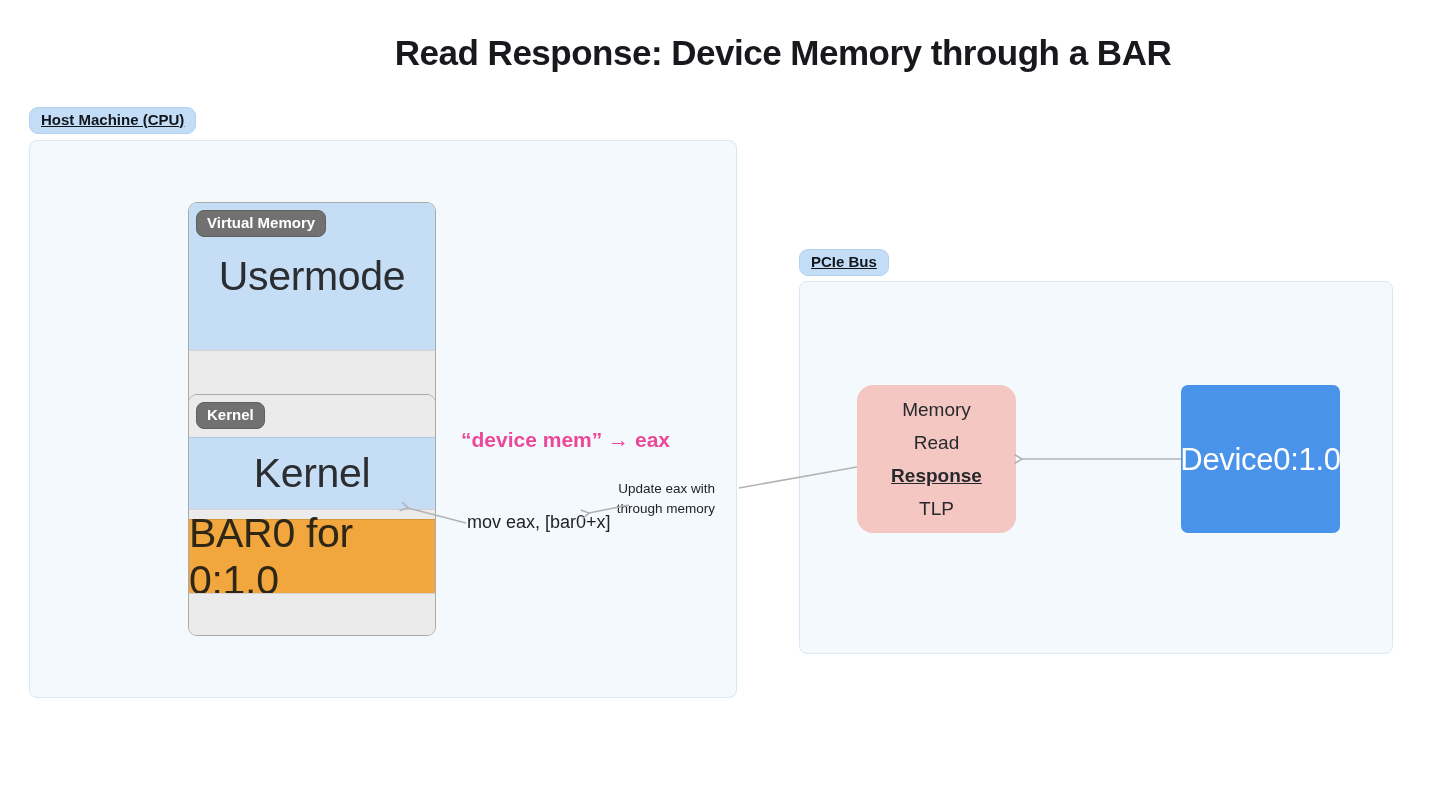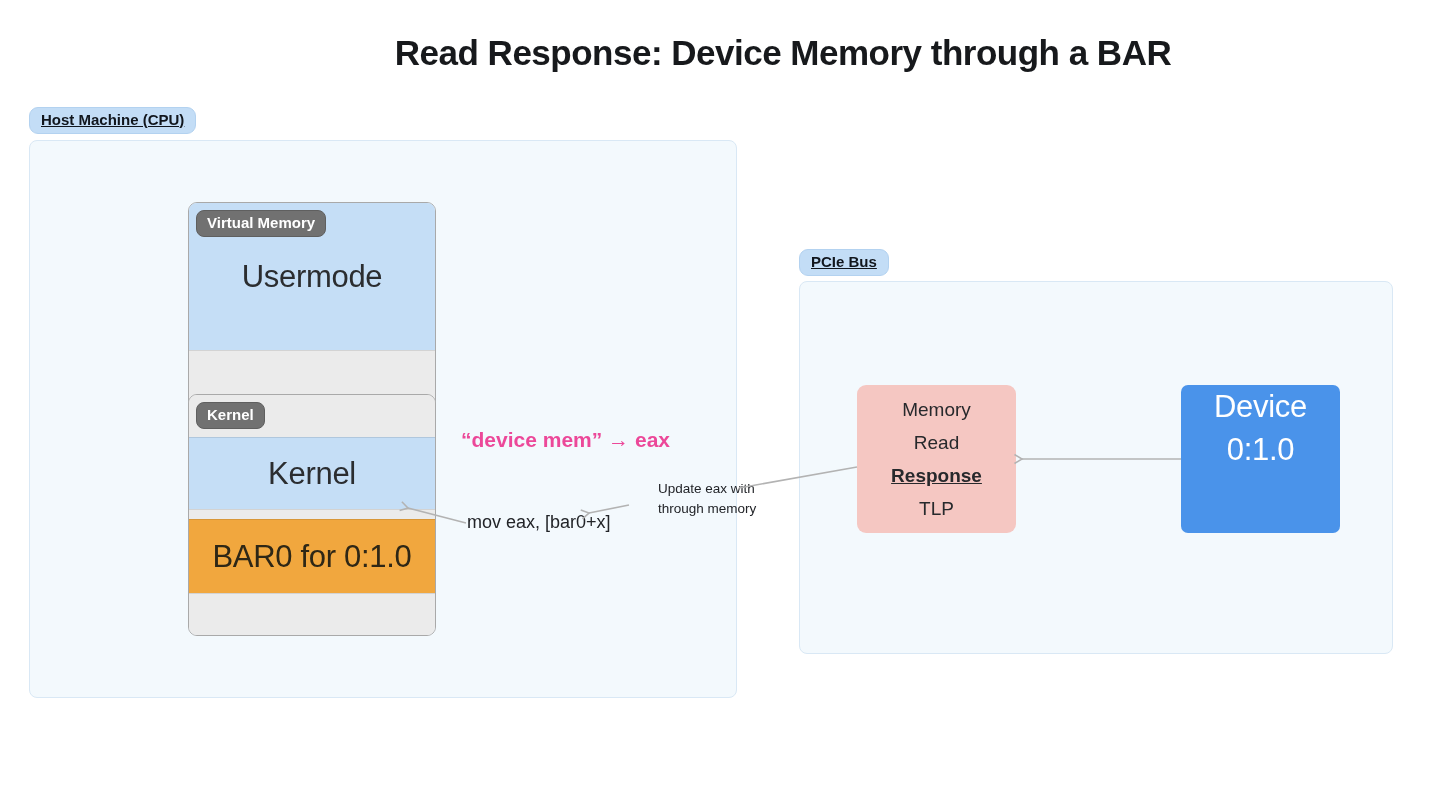--- a/index.html
+++ b/index.html
@@ -72,21 +72,21 @@
     width: 100%;
     display: flex;
     align-items: center;
     justify-content: center;
   }
   .mem-section + .mem-section { border-top: 1px solid rgba(0,0,0,0.10); }
   .sec-blue   { background: #c5def6; }
   .sec-gray   { background: #ebebeb; }
   .sec-orange { background: #f1a73e; }
   .sec-label {
-    font-size: 31px;
+    font-size: 41px;
     font-weight: 400;
     color: #2b2d30;
     letter-spacing: -0.3px;
   }
   .sec-label-dark { color: #2e2716; }
   .tag-pill {
     position: absolute;
     top: 7px;
     left: 7px;
     padding: 2px 10px 3px 10px;
@@ -107,42 +107,43 @@
   .bar0-sec     { height: 74px; }
 
   
   .tlp-box {
     position: absolute;
     top: 385px;
     left: 857px;
     width: 159px;
     height: 148px;
     background: #f5c7c2;
-    border-radius: 9px;
+    border-radius: 16px;
     display: flex;
     flex-direction: column;
     align-items: center;
     justify-content: center;
     font-size: 19px;
     line-height: 33px;
     color: #27292c;
     text-align: center;
   }
   .tlp-box .bold-line { font-weight: 700; text-decoration: underline; }
   .device-box {
     position: absolute;
     top: 385px;
     left: 1181px;
     width: 159px;
     height: 148px;
     background: #4a93ea;
     border-radius: 7px;
     display: flex;
-    flex-direction: column;
+    flex-direction: row;
     align-items: center;
+    justify-content: center;
     font-size: 31px;
     line-height: 43px;
     color: #ffffff;
     text-align: center;
     letter-spacing: -0.3px;
   }
 
   
   .reg-annotation {
     position: absolute;
@@ -151,23 +152,23 @@
     width: 212px;
     text-align: right;
     font-size: 21px;
     font-weight: 600;
     color: #ec4899;
     white-space: nowrap;
   }
   .arrow-caption {
     position: absolute;
     top: 479px;
-    left: 658px;
+    left: 595px;
     width: 120px;
-    text-align: left;
+    text-align: right;
     font-size: 13.5px;
     line-height: 20px;
     color: #222428;
   }
   .instr-caption {
     position: absolute;
     top: 512px;
     left: 467px;
     font-size: 18px;
     color: #222428;

